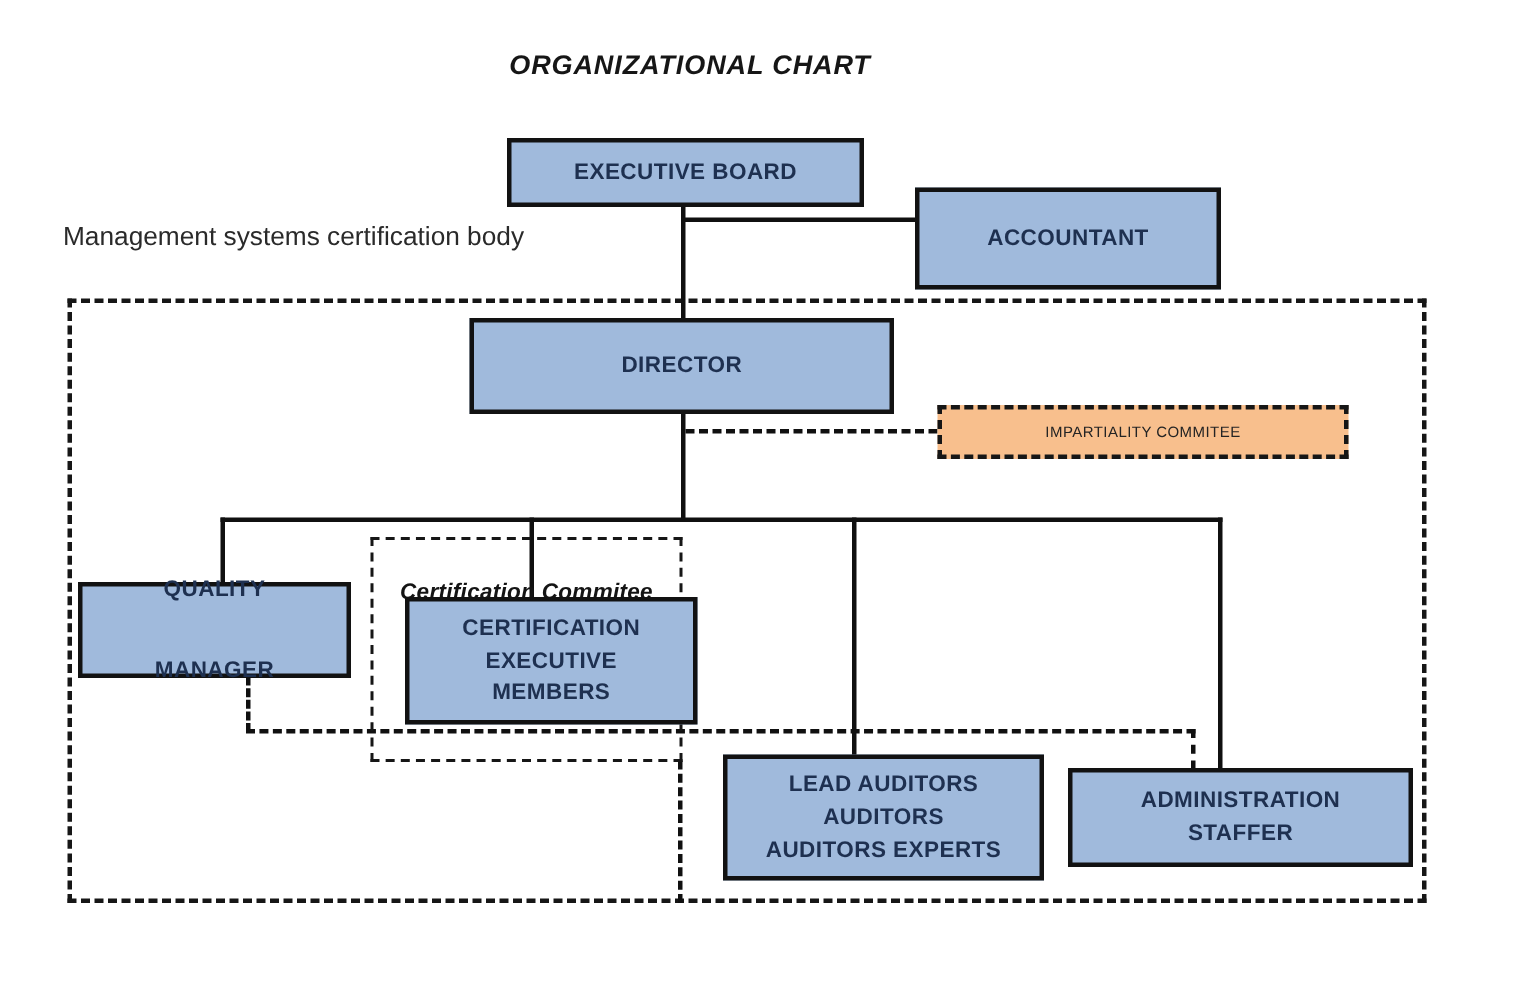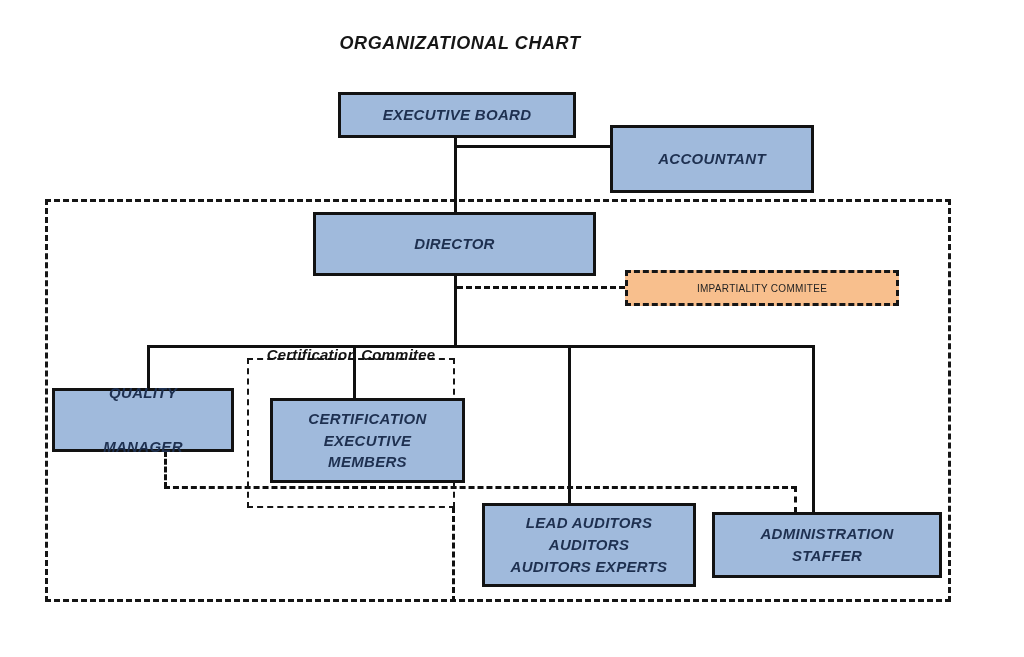--- a/index.html
+++ b/index.html
@@ -19,21 +19,21 @@
   }
   .subtitle{
     font-size:17.5px;color:#2a2a2a;white-space:nowrap;
   }
 
   .node{
     background:var(--node-fill);
     border:3px solid var(--node-border);
     color:var(--node-text);
     display:flex;flex-direction:column;align-items:center;justify-content:center;
-    font-weight:bold;font-style:italic;font-size:15px;
+    font-weight:bold;font-size:15px;
     text-align:left;line-height:1.45;letter-spacing:0.3px;
   }
   .node-orange{
     background:var(--accent-fill);
     border:3px dashed #161616;
     color:#242424;
     display:flex;align-items:center;justify-content:center;
     font-size:10px;font-weight:400;font-style:normal;letter-spacing:0.3px;
   }
 
@@ -51,40 +51,41 @@
   .line-solid{background:#101010;}
   .line-dash-h{border-top:3px dashed #101010;height:0;background:transparent;}
   .line-dash-v{border-left:3px dashed #101010;width:0;background:transparent;}
 </style>
 </head>
 <body>
 
 <div id="stage">
 
   <div class="abs title" style="left:320px;top:33px;width:280px;">ORGANIZATIONAL CHART</div>
+  <div class="abs subtitle" style="left:42px;top:147px;">Management systems certification body</div>
 
   <div class="abs boundary" style="left:45px;top:199px;width:906px;height:403px;"></div>
 
   <div class="abs line-solid" style="left:454px;top:136px;width:3px;height:78px;"></div>
   <div class="abs line-solid" style="left:456px;top:145px;width:156px;height:3px;"></div>
   <div class="abs line-solid" style="left:454px;top:275px;width:3px;height:72px;"></div>
   <div class="abs line-solid" style="left:147px;top:345px;width:668px;height:3px;"></div>
   <div class="abs line-solid" style="left:147px;top:345px;width:3px;height:44px;"></div>
   <div class="abs line-solid" style="left:353px;top:345px;width:3px;height:54px;"></div>
   <div class="abs line-solid" style="left:568px;top:345px;width:3px;height:160px;"></div>
   <div class="abs line-solid" style="left:812px;top:345px;width:3px;height:169px;"></div>
 
   <div class="abs line-dash-h" style="left:457px;top:286px;width:168px;"></div>
   <div class="abs line-dash-v" style="left:164px;top:451px;height:37px;"></div>
   <div class="abs line-dash-h" style="left:164px;top:486px;width:633px;"></div>
   <div class="abs line-dash-v" style="left:794px;top:486px;height:27px;"></div>
   <div class="abs line-dash-v" style="left:452px;top:507px;height:95px;"></div>
 
   <div class="abs group-box" style="left:247px;top:358px;width:208px;height:150px;"></div>
-  <div class="abs group-label" style="left:252px;top:346px;width:198px;">Certification Commitee</div>
+  <div class="abs group-label" style="left:252px;top:386px;width:198px;">Certification Commitee</div>
 
   <div class="abs node" style="left:338px;top:92px;width:238px;height:46px;">
     <div>EXECUTIVE BOARD</div>
   </div>
 
   <div class="abs node" style="left:313px;top:212px;width:283px;height:64px;">
     <div>DIRECTOR</div>
   </div>
 
   <div class="abs node" style="left:610px;top:125px;width:204px;height:68px;">

